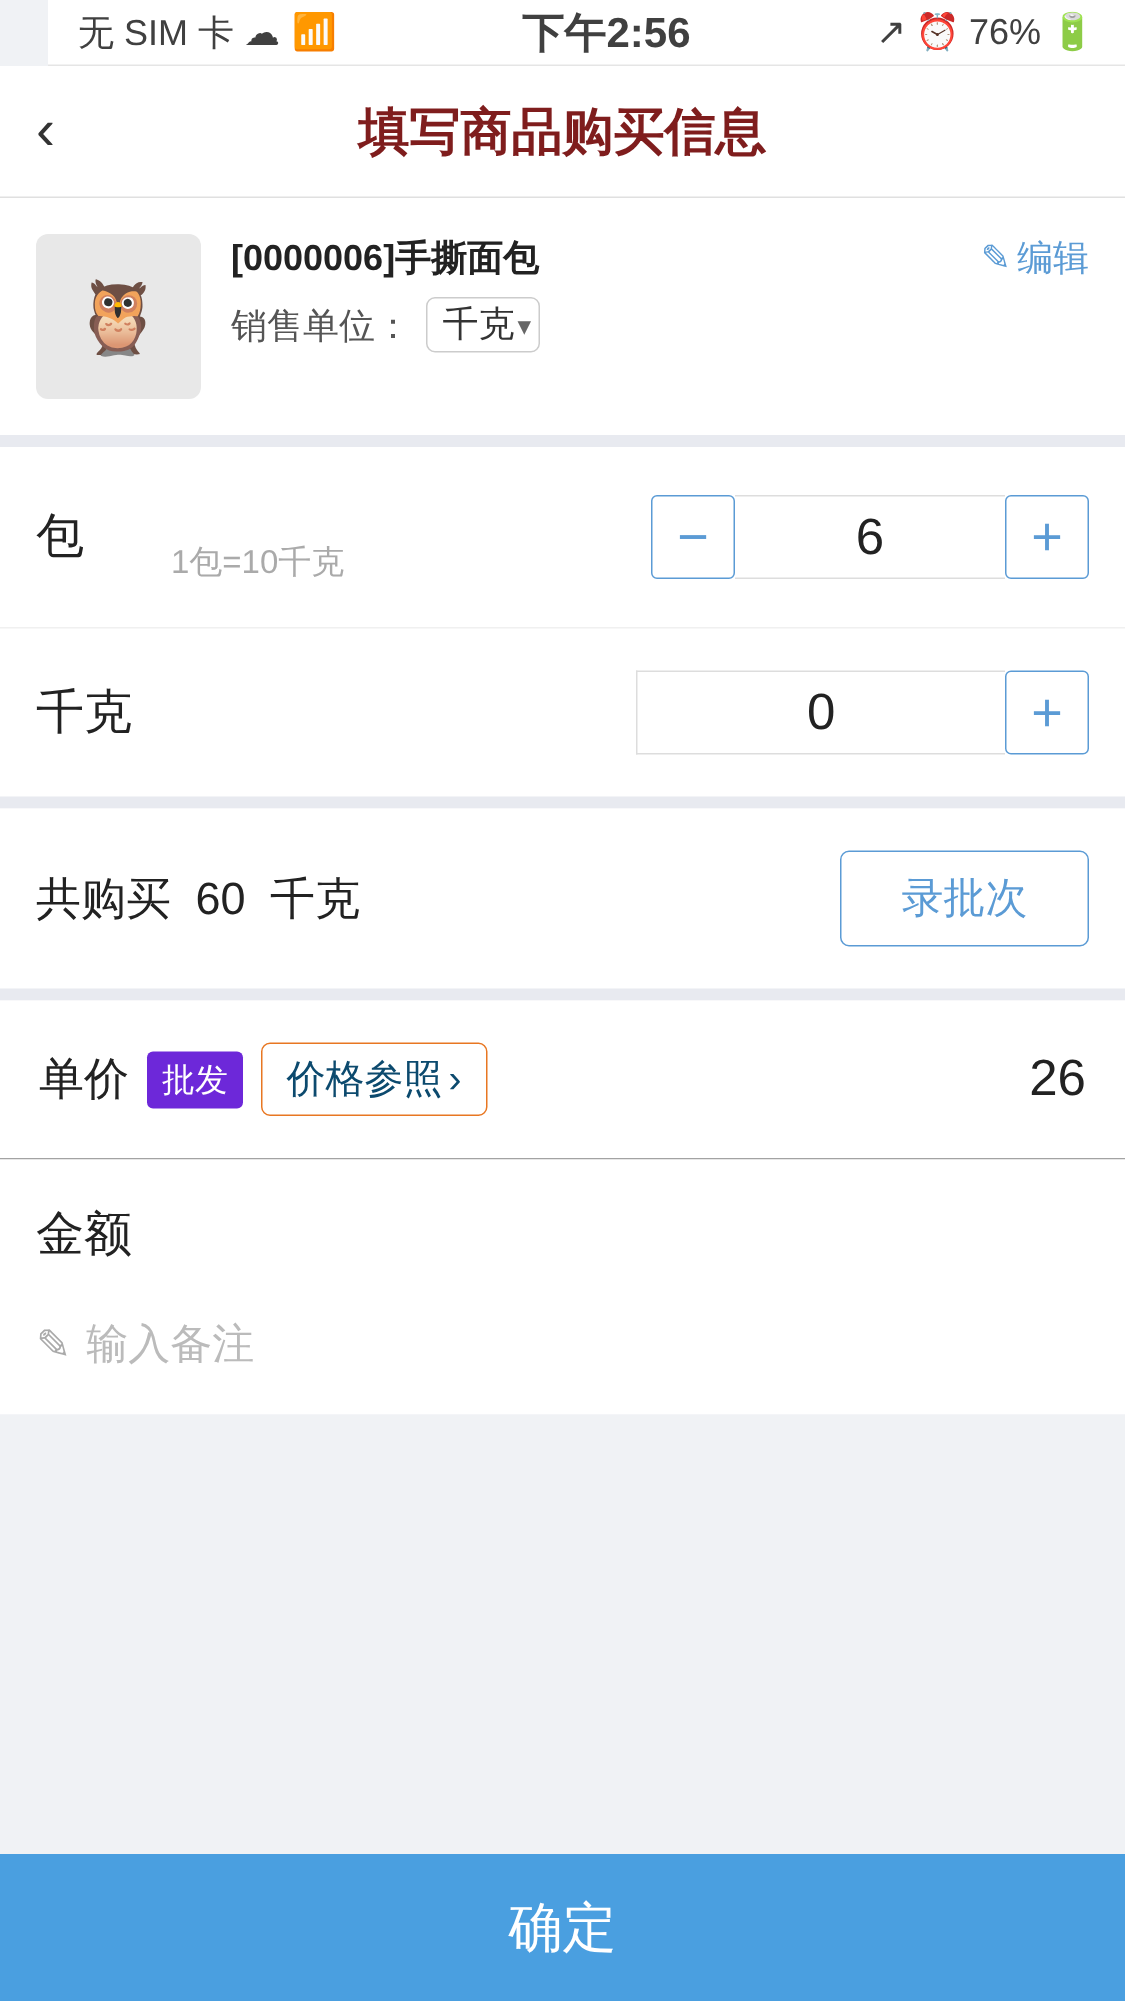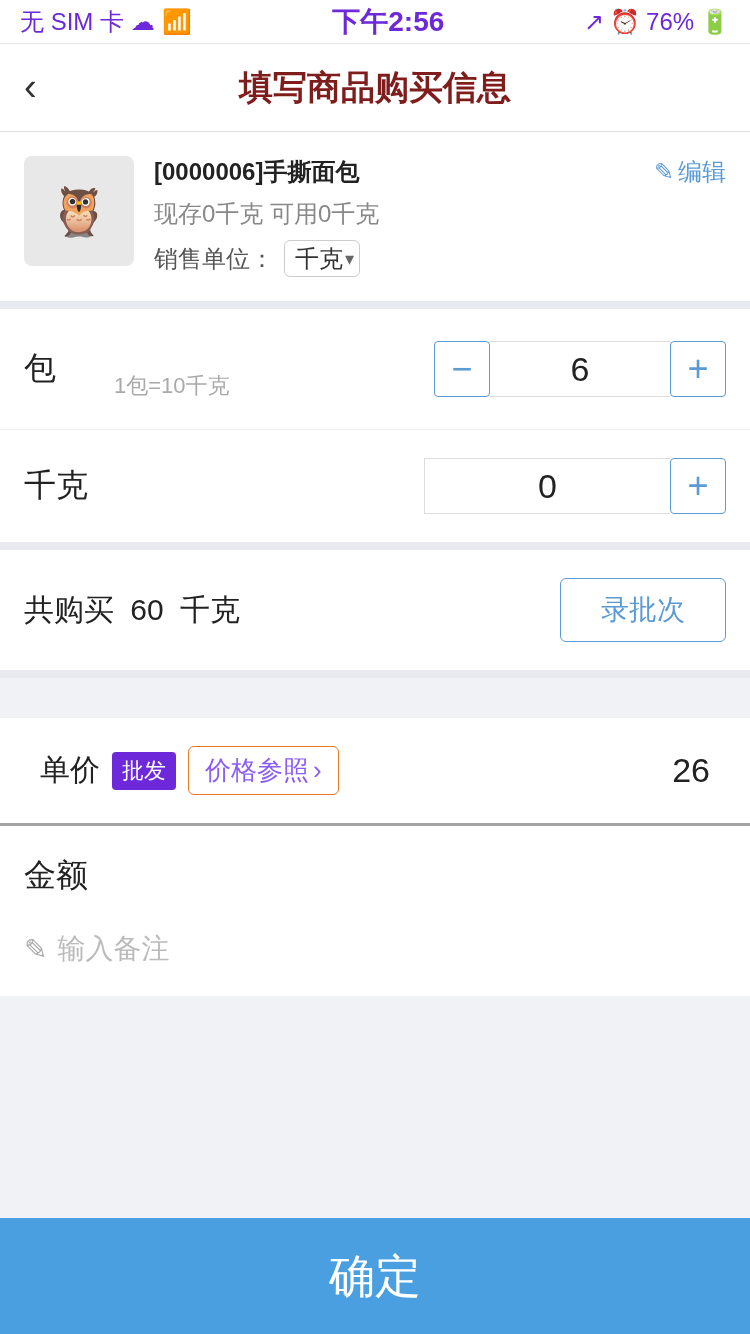--- a/index.html
+++ b/index.html
@@ -16,22 +16,23 @@
     
     .status-bar {
       height: 44px;
       background: #fff;
       display: flex;
       align-items: center;
       justify-content: space-between;
       padding: 0 20px;
       font-size: 28px;
       font-weight: 500;
-      color: #6d28d9;
+      color: #404040;
       border-bottom: 1px solid #e5e5e5;
+      margin-left: 32px;
     }
     .status-left { display: flex; align-items: center; gap: 8px; font-size: 24px; }
     .status-center { font-size: 28px; font-weight: 600; }
     .status-right { display: flex; align-items: center; gap: 6px; font-size: 24px; }
 
     
     .nav-bar {
       height: 88px;
       background: #fff;
       display: flex;
@@ -220,45 +221,44 @@
       padding: 12px 40px;
       font-size: 28px;
       color: #5b9bd5;
       background: #fff;
       cursor: pointer;
     }
 
     
     .price-section {
       background: #fff;
-      padding: 28px 40px;
-      display: flex;
-      align-items: center;
-      border-bottom: 3px solid #a3a3a3;
-      margin-top: 40px;
+      padding: 28px 26px;
+      display: flex;
+      align-items: center;
+      border-bottom: 1px solid #a3a3a3;
     }
     .price-label {
       font-size: 30px;
       color: #222;
       margin-right: 12px;
     }
     .price-badge {
       background: #6d28d9;
       color: #fff;
       font-size: 22px;
       padding: 4px 10px;
       border-radius: 4px;
       margin-right: 12px;
     }
     .price-ref-btn {
       border: 1.5px solid #e87722;
       border-radius: 6px;
       padding: 6px 16px;
       font-size: 26px;
-      color: #8b5cf6;
+      color: #0c4a6e;
       background: #fff;
       display: flex;
       align-items: center;
       gap: 4px;
       cursor: pointer;
     }
     .price-value {
       margin-left: auto;
       font-size: 34px;
       color: #222;
@@ -300,24 +300,24 @@
       font-size: 28px;
       color: #bbb;
     }
 
     
     .footer-spacer {
       flex: 1;
       background: #f0f2f5;
     }
     .confirm-btn {
-      height: 116px;
+      height: 98px;
       background: #4a9fe0;
       color: #fff;
-      font-size: 46px;
+      font-size: 36px;
       text-align: center;
       line-height: 98px;
       cursor: pointer;
       width: 100%;
       border: none;
     }
   </style>
 </head>
 <body>
 
@@ -339,21 +339,20 @@
   <div class="nav-back">‹</div>
   <div class="nav-title">填写商品购买信息</div>
 </div>
 
 <div class="product-section" style="position:relative;">
   <div class="product-thumb">
     <span style="font-size:48px; color:#8899aa;">🦉</span>
   </div>
   <div class="product-info">
     <div class="product-name">[0000006]手撕面包</div>
-    <div class="product-stock">现存0千克  可用0千克</div>
     <div class="product-unit-row">
       <span>销售单位：</span>
       <div class="unit-dropdown-wrap">
         <select class="unit-dropdown">
           <option>千克</option>
         </select>
       </div>
     </div>
   </div>
   <div class="edit-btn">

